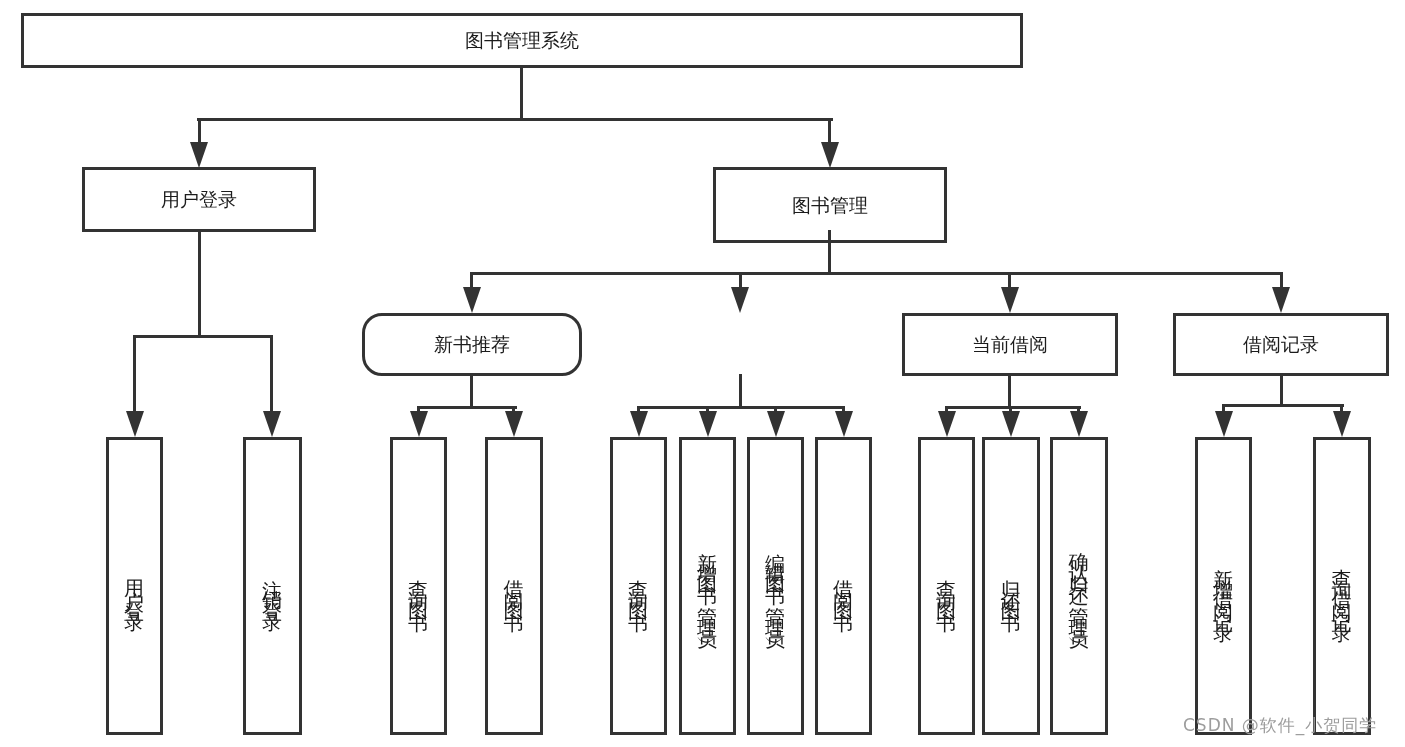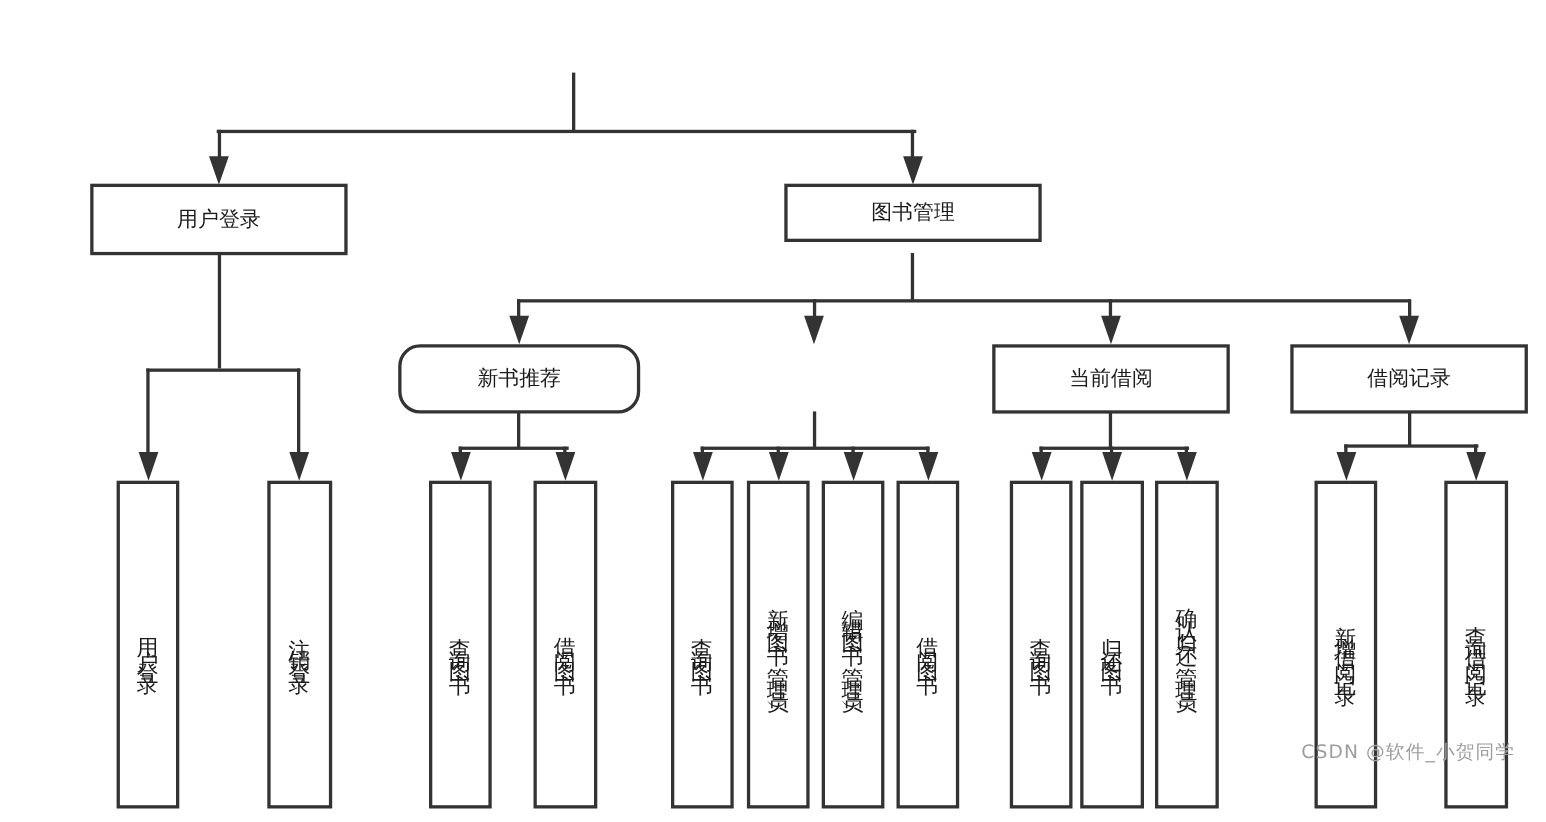--- a/index.html
+++ b/index.html
@@ -16,41 +16,44 @@
   .leaf .lbl {
     writing-mode:vertical-rl; text-orientation:mixed;
     font-size:20px; letter-spacing:11px; line-height:1; white-space:nowrap;
   }
   .vl { position:absolute; width:3px; background:#333333; }
   .hl { position:absolute; height:3px; background:#333333; }
   .tri { position:absolute; width:0; height:0;
          border-left:9px solid transparent; border-right:9px solid transparent;
          border-top:26px solid #333333; }
   .watermark {
-    position:absolute; left:1183px; top:672px; z-index:5;
+    position:absolute; left:1183px; top:714px; z-index:5;
     color:#9d9d9d; font-size:17px; letter-spacing:1px; white-space:nowrap;
   }
 </style>
 </head>
 <body>
 
 <div class="canvas">
 
+  <div class="node" style="left:21px; top:13px; width:1002px; height:55px;">
+    <span class="lbl">图书管理系统</span>
+  </div>
 
   <div class="vl" style="left:520px; top:66px; height:54px;"></div>
   <div class="hl" style="left:197px; top:118px; width:636px;"></div>
   <div class="vl" style="left:198px; top:118px; height:26px;"></div>
   <div class="tri" style="left:190px; top:142px;"></div>
   <div class="vl" style="left:828px; top:118px; height:26px;"></div>
   <div class="tri" style="left:821px; top:142px;"></div>
 
   <div class="node" style="left:82px; top:167px; width:234px; height:65px;">
     <span class="lbl">用户登录</span>
   </div>
-  <div class="node" style="left:713px; top:167px; width:234px; height:53px;">
+  <div class="node" style="left:713px; top:167px; width:234px; height:76px;">
     <span class="lbl">图书管理</span>
   </div>
 
   <div class="vl" style="left:198px; top:230px; height:105px;"></div>
   <div class="hl" style="left:133px; top:335px; width:140px;"></div>
   <div class="vl" style="left:133px; top:335px; height:78px;"></div>
   <div class="tri" style="left:126px; top:411px;"></div>
   <div class="vl" style="left:270px; top:335px; height:78px;"></div>
   <div class="tri" style="left:263px; top:411px;"></div>
 

